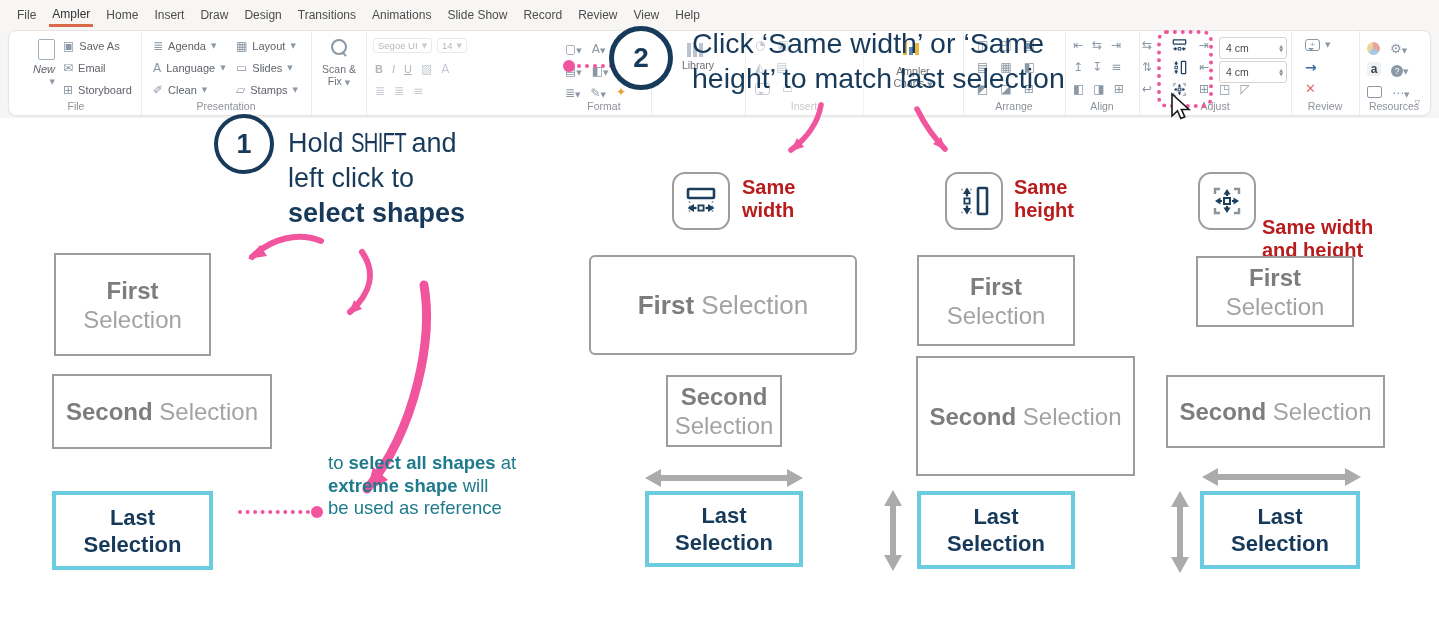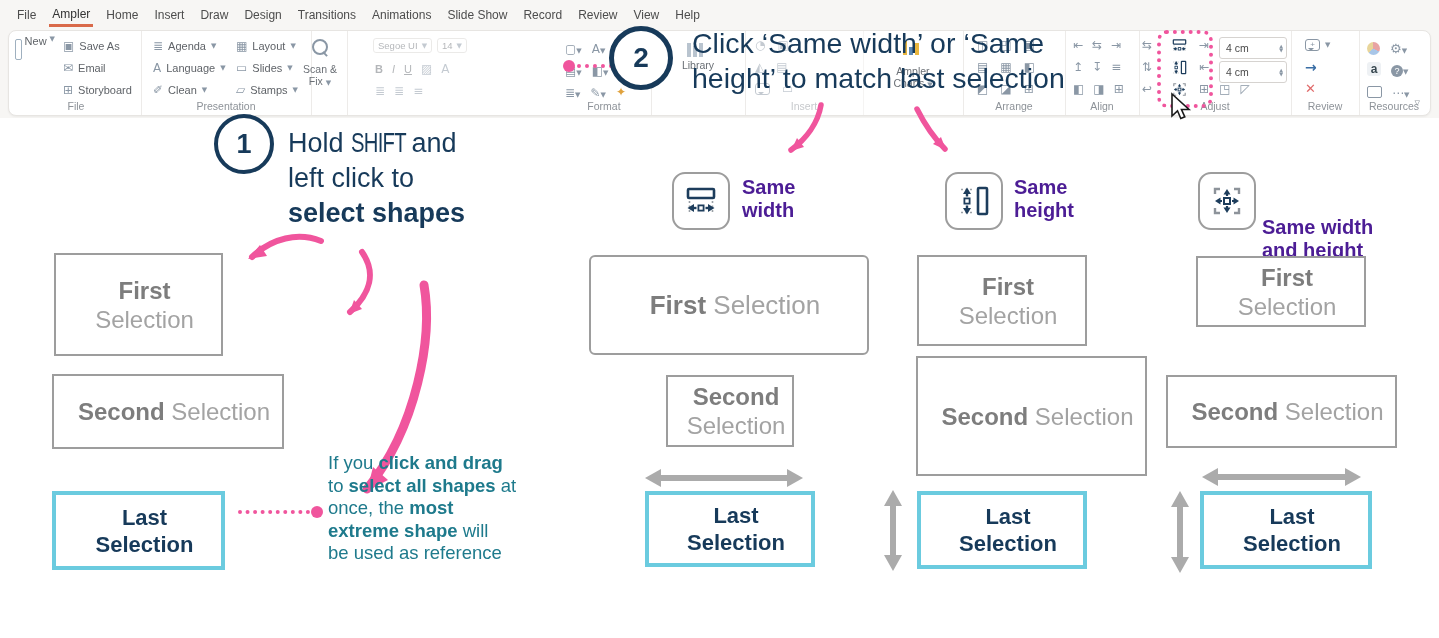--- a/index.html
+++ b/index.html
@@ -17,22 +17,22 @@
   .panel{position:absolute;top:30px;left:8px;width:1421px;height:84px;background:#fff;
          border:1px solid #e7e5e2;border-radius:8px;box-shadow:0 1px 2px rgba(0,0,0,.05);}
   .rgroup{position:absolute;top:0;height:84px;border-right:1px solid #edebe9;}
   .rgroup.nr{border-right:none;}
   .glabel{position:absolute;bottom:3px;left:0;width:100%;text-align:center;font-size:10.5px;color:#8d9298;}
   .rrow{position:absolute;display:flex;align-items:center;gap:5px;white-space:nowrap;}
   .ic{font-family:"DejaVu Sans",sans-serif;font-size:12px;color:#8a97a5;line-height:1;}
   .ic.org{color:#e0a23d;} .ic.red{color:#e06a6a;font-weight:bold;} .ic.blue{color:#3a6ea5;font-weight:bold;}
   .lbl{font-size:11px;color:#5f6368;}
   .chev{font-family:"DejaVu Sans",sans-serif;font-size:7px;color:#8a97a5;}
-  .newbtn{position:absolute;left:4px;top:4px;width:40px;height:62px;display:flex;flex-direction:row;
-          align-items:flex-start;justify-content:flex-start;gap:3px;}
+  .newbtn{position:absolute;left:4px;top:4px;width:40px;height:62px;display:flex;flex-direction:column;
+          align-items:flex-end;justify-content:flex-start;gap:3px;font-style:italic;}
   .pageic{width:15px;height:19px;border:1.5px solid #9fb0bf;border-radius:2px;background:#fff;margin-top:4px;}
   .mag{width:12px;height:12px;border:2px solid #8a97a5;border-radius:50%;position:relative;}
   .mag::after{content:"";position:absolute;width:2px;height:6px;background:#8a97a5;left:10px;top:10px;transform:rotate(-45deg);}
   .faint{opacity:.5;}
   .fbox{border:1px solid #d9d6d3;border-radius:3px;font-size:9.5px;color:#6a6f75;padding:1px 4px;display:flex;gap:4px;align-items:center;}
   .bars{display:flex;align-items:flex-end;gap:2px;height:16px;}
   .bars i{display:block;width:4px;background:#e9b63f;}
   .bars i.b{background:#5b88b5;}
   .spin{position:absolute;width:60px;height:20px;border:1px solid #d6d3d0;border-radius:3px;background:#fff;
         display:flex;align-items:center;font-size:10.5px;color:#4a4a4a;padding-left:6px;}
@@ -62,30 +62,30 @@
   .s1text .bold{font-weight:bold;}
   .shift{display:inline-block;transform:scaleX(.75);transform-origin:left center;margin-right:-20px;letter-spacing:-1px;}
   .s2text{position:absolute;left:692px;top:26px;font-size:28.5px;line-height:35px;color:#173a5a;z-index:8;white-space:nowrap;}
   .s2text .bold{font-weight:normal;}
   .pdot{position:absolute;width:12px;height:12px;border-radius:50%;background:#f0559d;z-index:8;}
   .pline{position:absolute;height:0;border-top:4px dotted #f0559d;z-index:8;}
   .hlrect{position:absolute;left:1157px;top:30px;width:48px;height:70px;border:4px dotted #f0559d;border-radius:10px;z-index:8;}
 
   
   .box{position:absolute;background:#fff;border:2px solid #9d9d9d;display:flex;flex-direction:column;
-       align-items:center;justify-content:center;text-align:center;padding-left:12px;}
+       align-items:center;justify-content:center;text-align:center;}
   .box .b1{font-weight:bold;color:#7d7d7d;}
   .box .b2{color:#a3a3a3;}
   .t24{font-size:24px;line-height:29px;}
   .t26{font-size:26px;line-height:30px;border-radius:6px;}
   .box.last{border:4px solid #6bcbdf;}
   .box.last span{font-weight:bold;color:#173a5a;font-size:22px;line-height:27px;}
   .fbtn{position:absolute;width:54px;height:54px;border:2px solid #9d9d9d;border-radius:13px;background:#fff;
         display:flex;align-items:center;justify-content:center;}
-  .flabel{position:absolute;color:#4c1d95;font-weight:bold;font-size:20px;line-height:23px;}
+  .flabel{position:absolute;color:#b91c1c;font-weight:bold;font-size:20px;line-height:23px;}
   .feat-svg{width:40px;height:40px;}
   .adj-mini{width:19px;height:19px;}
   .overlay-svg{position:absolute;left:0;top:0;z-index:5;pointer-events:none;}
   .cursor-svg{position:absolute;left:1166px;top:92px;z-index:10;}
 </style>
 </head>
 <body>
 
 <div class="screen">
   <div class="band"></div>
@@ -193,21 +193,21 @@
         <span class="chev">▼</span>
       </div>
       <div class="rrow" style="left:95px;top:53px;">
         <span class="ic">▱</span>
         <span class="lbl">Stamps</span>
         <span class="chev">▼</span>
       </div>
       <div class="glabel">Presentation</div>
     </div>
 
-    <div class="rgroup" style="left:284px;width:54px;">
+    <div class="rgroup" style="left:303px;width:54px;">
       <div style="position:absolute;left:19px;top:8px;">
         <span class="mag" style="display:block"></span>
       </div>
       <div style="position:absolute;left:0;top:32px;width:100%;text-align:center;font-size:10.5px;color:#6a6f75;">
         <div>Scan &amp;</div>
         <div><span>Fix</span> <span class="chev">▼</span></div>
       </div>
     </div>
 
     <div class="rgroup nr faint" style="left:356px;width:190px;">
@@ -457,23 +457,21 @@
   </div>
   <div class="box last" style="left:52px;top:491px;width:153px;height:71px;">
     <span>Last</span>
     <span>Selection</span>
   </div>
 
   <div class="pline" style="left:238px;top:510px;width:72px;"></div>
   <div class="pdot" style="left:311px;top:506px;"></div>
 
   <div class="ov callout-drag">
-    <div><span>If you </span><b>click and drag</b></div>
     <div><span>to </span><b>select all shapes</b><span> at</span></div>
-    <div><span>once, the </span><b>most</b></div>
     <div><b>extreme shape</b><span> will</span></div>
     <div>be used as reference</div>
   </div>
 
   <div class="fbtn" style="left:672px;top:172px;">
     <svg class="feat-svg">
         <use href="#sym-sw"></use>
       </svg>
   </div>
   <div class="flabel" style="left:742px;top:176px;">

